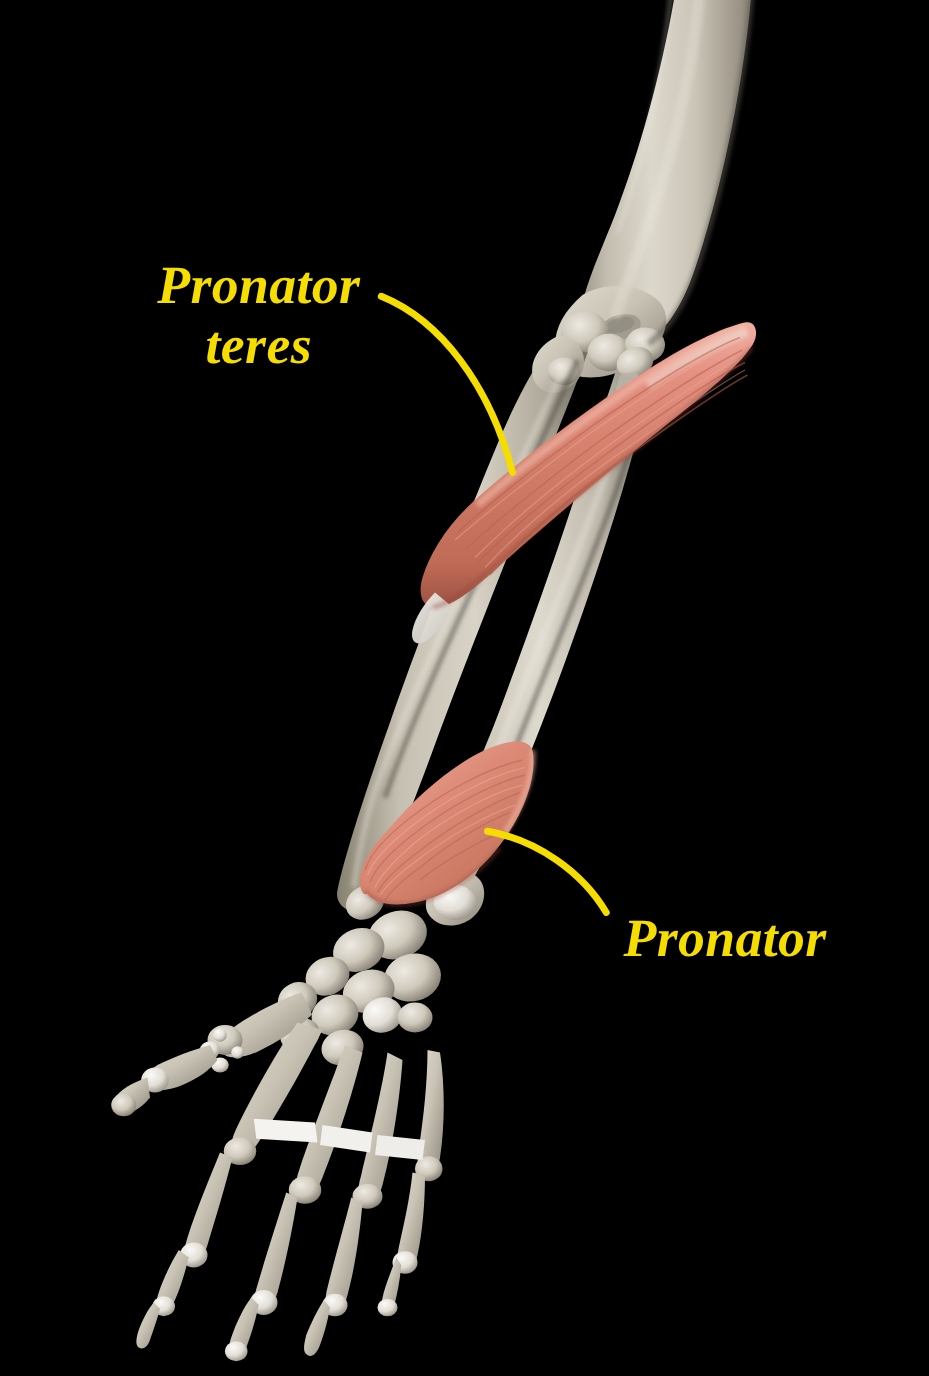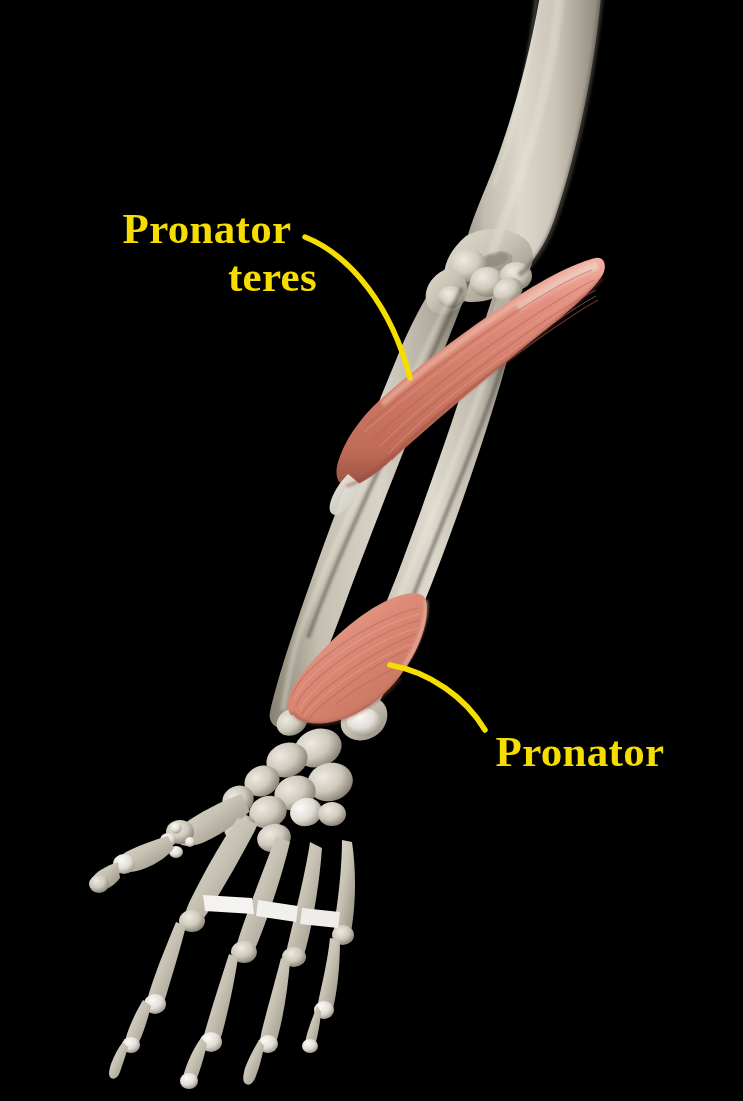--- a/index.html
+++ b/index.html
@@ -9,29 +9,30 @@
     background:#000000;
     overflow:hidden;
     font-family:"Liberation Serif", serif;
   }
   #art{position:absolute;left:0;top:0;width:743px;height:1101px;}
   .lbl{
     position:absolute;
     color:#f5dd00;
     font-family:"Liberation Serif", serif;
     font-weight:700;
+    font-style:italic;
     font-size:43px;
     line-height:1.12;
     letter-spacing:0.3px;
     white-space:nowrap;
     text-shadow:0 0 1px rgba(0,0,0,.9);
   }
   #lbl-pt{left:97px;top:205px;text-align:center;width:220px;}
   #lbl-pq{left:455px;top:728px;text-align:center;width:250px;}
-  .lbl .l2{display:block;text-align:right;}
+  .lbl .l2{display:block;}
 </style>
 </head>
 <body>
 
 <div id="stage">
 
   <svg id="art" viewBox="0 0 743 1101" xmlns="http://www.w3.org/2000/svg">
     <defs>
 
       <linearGradient id="gBoneH" x1="0" y1="0" x2="1" y2="0">

